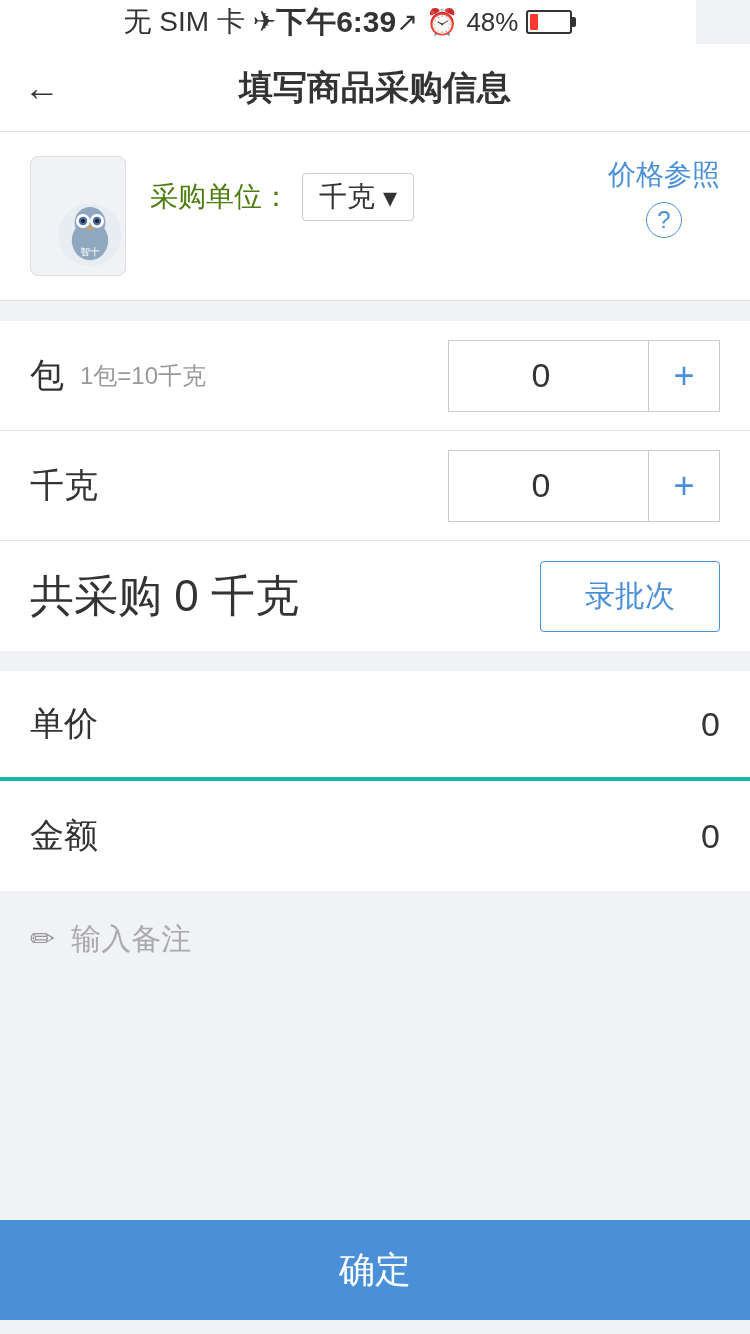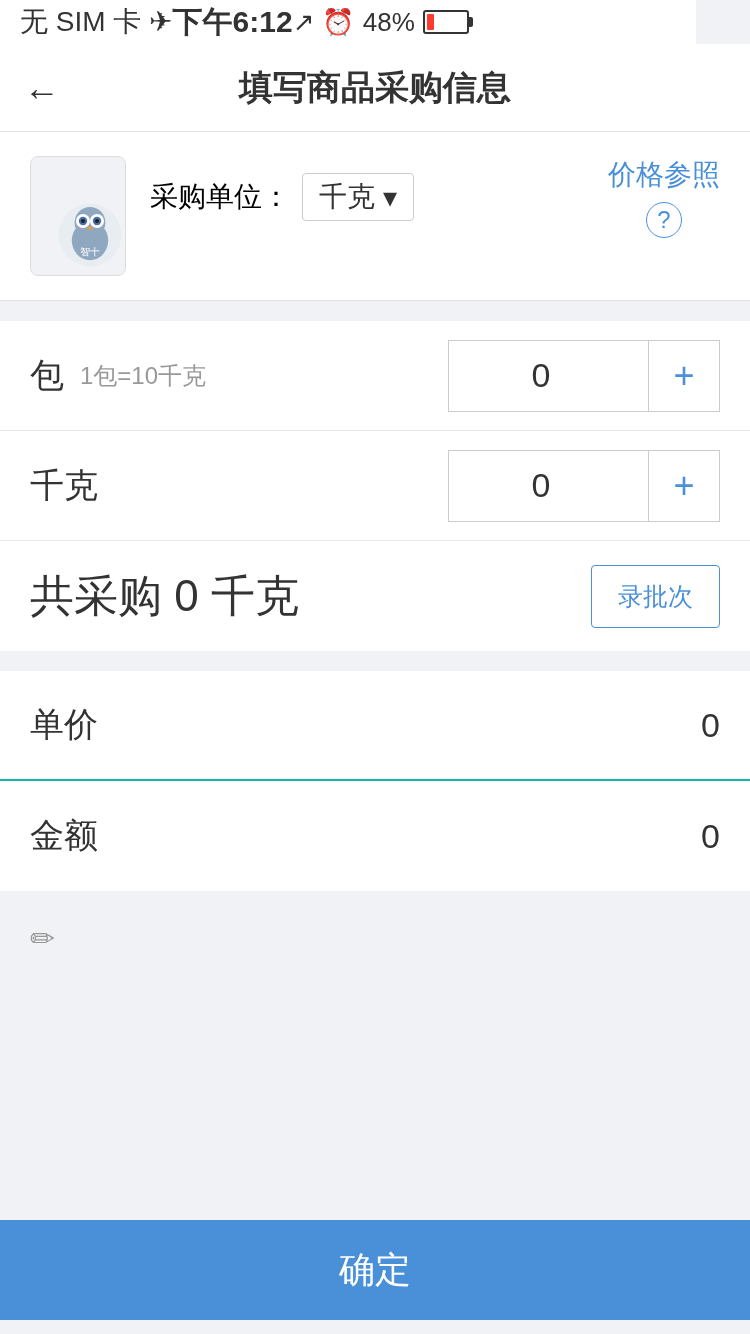--- a/index.html
+++ b/index.html
@@ -13,21 +13,21 @@
       color: #333;
     }
 
     
     .status-bar {
       width: 696px;
       height: 44px;
       background: #fff;
       display: flex;
       align-items: center;
-      justify-content: flex-start;
+      justify-content: center;
       padding: 0 20px;
       font-size: 28px;
       font-weight: 500;
     }
     .status-left { display: flex; align-items: center; gap: 10px; }
     .status-center { font-size: 30px; font-weight: 600; }
     .status-right { display: flex; align-items: center; gap: 8px; font-size: 26px; }
     .battery-icon {
       display: inline-flex; align-items: center;
       border: 2px solid #333; border-radius: 3px;
@@ -91,21 +91,21 @@
     }
     .product-name { font-size: 32px; font-weight: 500; color: #333; }
     .edit-link {
       font-size: 28px; color: #4a90d9;
       display: flex; align-items: center; gap: 6px;
       cursor: pointer;
     }
     .unit-row {
       display: flex; align-items: center; justify-content: space-between;
     }
-    .unit-label { font-size: 28px; color: #000000; }
+    .unit-label { font-size: 28px; color: #4d7c0f; }
     .unit-select {
       border: 1px solid #ccc; border-radius: 4px;
       padding: 4px 16px; font-size: 28px; color: #333;
       background: #fff;
       display: flex; align-items: center; gap: 8px;
       cursor: pointer;
     }
     .price-ref {
       font-size: 28px; color: #4a90d9;
       display: flex; align-items: center; gap: 8px;
@@ -156,33 +156,33 @@
       background: #fff;
       display: flex; align-items: center; justify-content: space-between;
       padding: 0 30px;
       height: 110px;
     }
     .summary-text { font-size: 44px; color: #333; }
     .batch-btn {
       border: 1px solid #4a90d9;
       color: #4a90d9;
       background: #fff;
-      padding: 14px 26px;
-      font-size: 25px;
+      padding: 14px 44px;
+      font-size: 30px;
       border-radius: 4px;
       cursor: pointer;
     }
 
     
     .price-section { background: #fff; margin-top: 0; }
     .price-row {
       display: flex; align-items: center; justify-content: space-between;
       padding: 0 30px;
       height: 110px;
-      border-bottom: 2px solid #14b8a6;
+      border-bottom: 4px solid #14b8a6;
     }
     .price-label { font-size: 34px; color: #333; }
     .price-value { font-size: 34px; color: #333; }
 
     
     .remark-section {
       background: #f0f2f5;
       padding: 28px 30px;
       min-height: 160px;
       display: flex; align-items: flex-start; gap: 16px;
@@ -214,21 +214,21 @@
     
     .owl-logo { width: 80px; height: 80px; }
   </style>
 </head>
 <body>
 
 <div class="status-bar">
   <div class="status-left">
     <span>无 SIM 卡 ✈</span>
   </div>
-  <div class="status-center">下午6:12</div>
+  <div class="status-center">下午6:39</div>
   <div class="status-right">
     <span>↗</span>
     <span>⏰</span>
     <span>48%</span>
     <span class="battery-icon">
       <span class="battery-fill"></span>
     </span>
   </div>
 </div>
 
@@ -314,17 +314,18 @@
     <span class="price-value">0</span>
   </div>
   <div class="price-row" style="border-bottom:none;">
     <span class="price-label">金额</span>
     <span class="price-value">0</span>
   </div>
 </div>
 
 <div class="remark-section">
   <span class="remark-icon">✏</span>
+  <span class="remark-placeholder">输入备注</span>
 </div>
 
 <div class="content-area" style="height:280px;"></div>
 
 <button class="confirm-btn">确定</button>
 
 </body></html>

